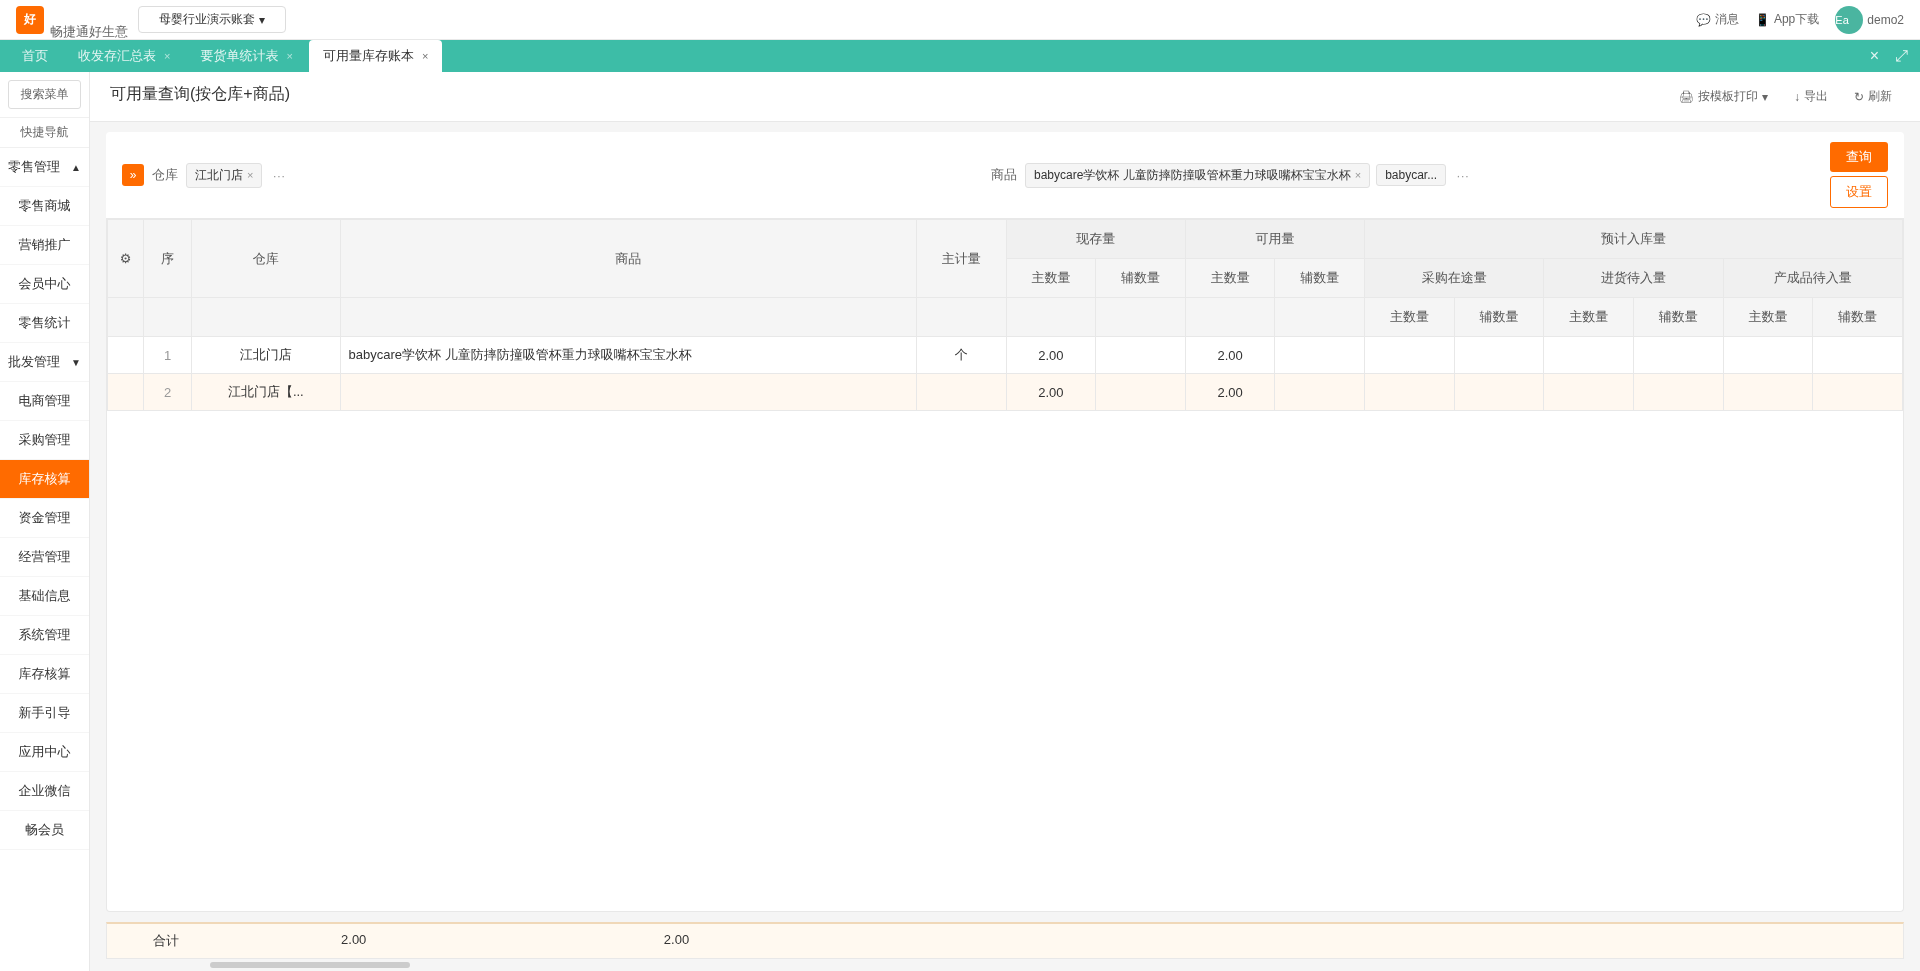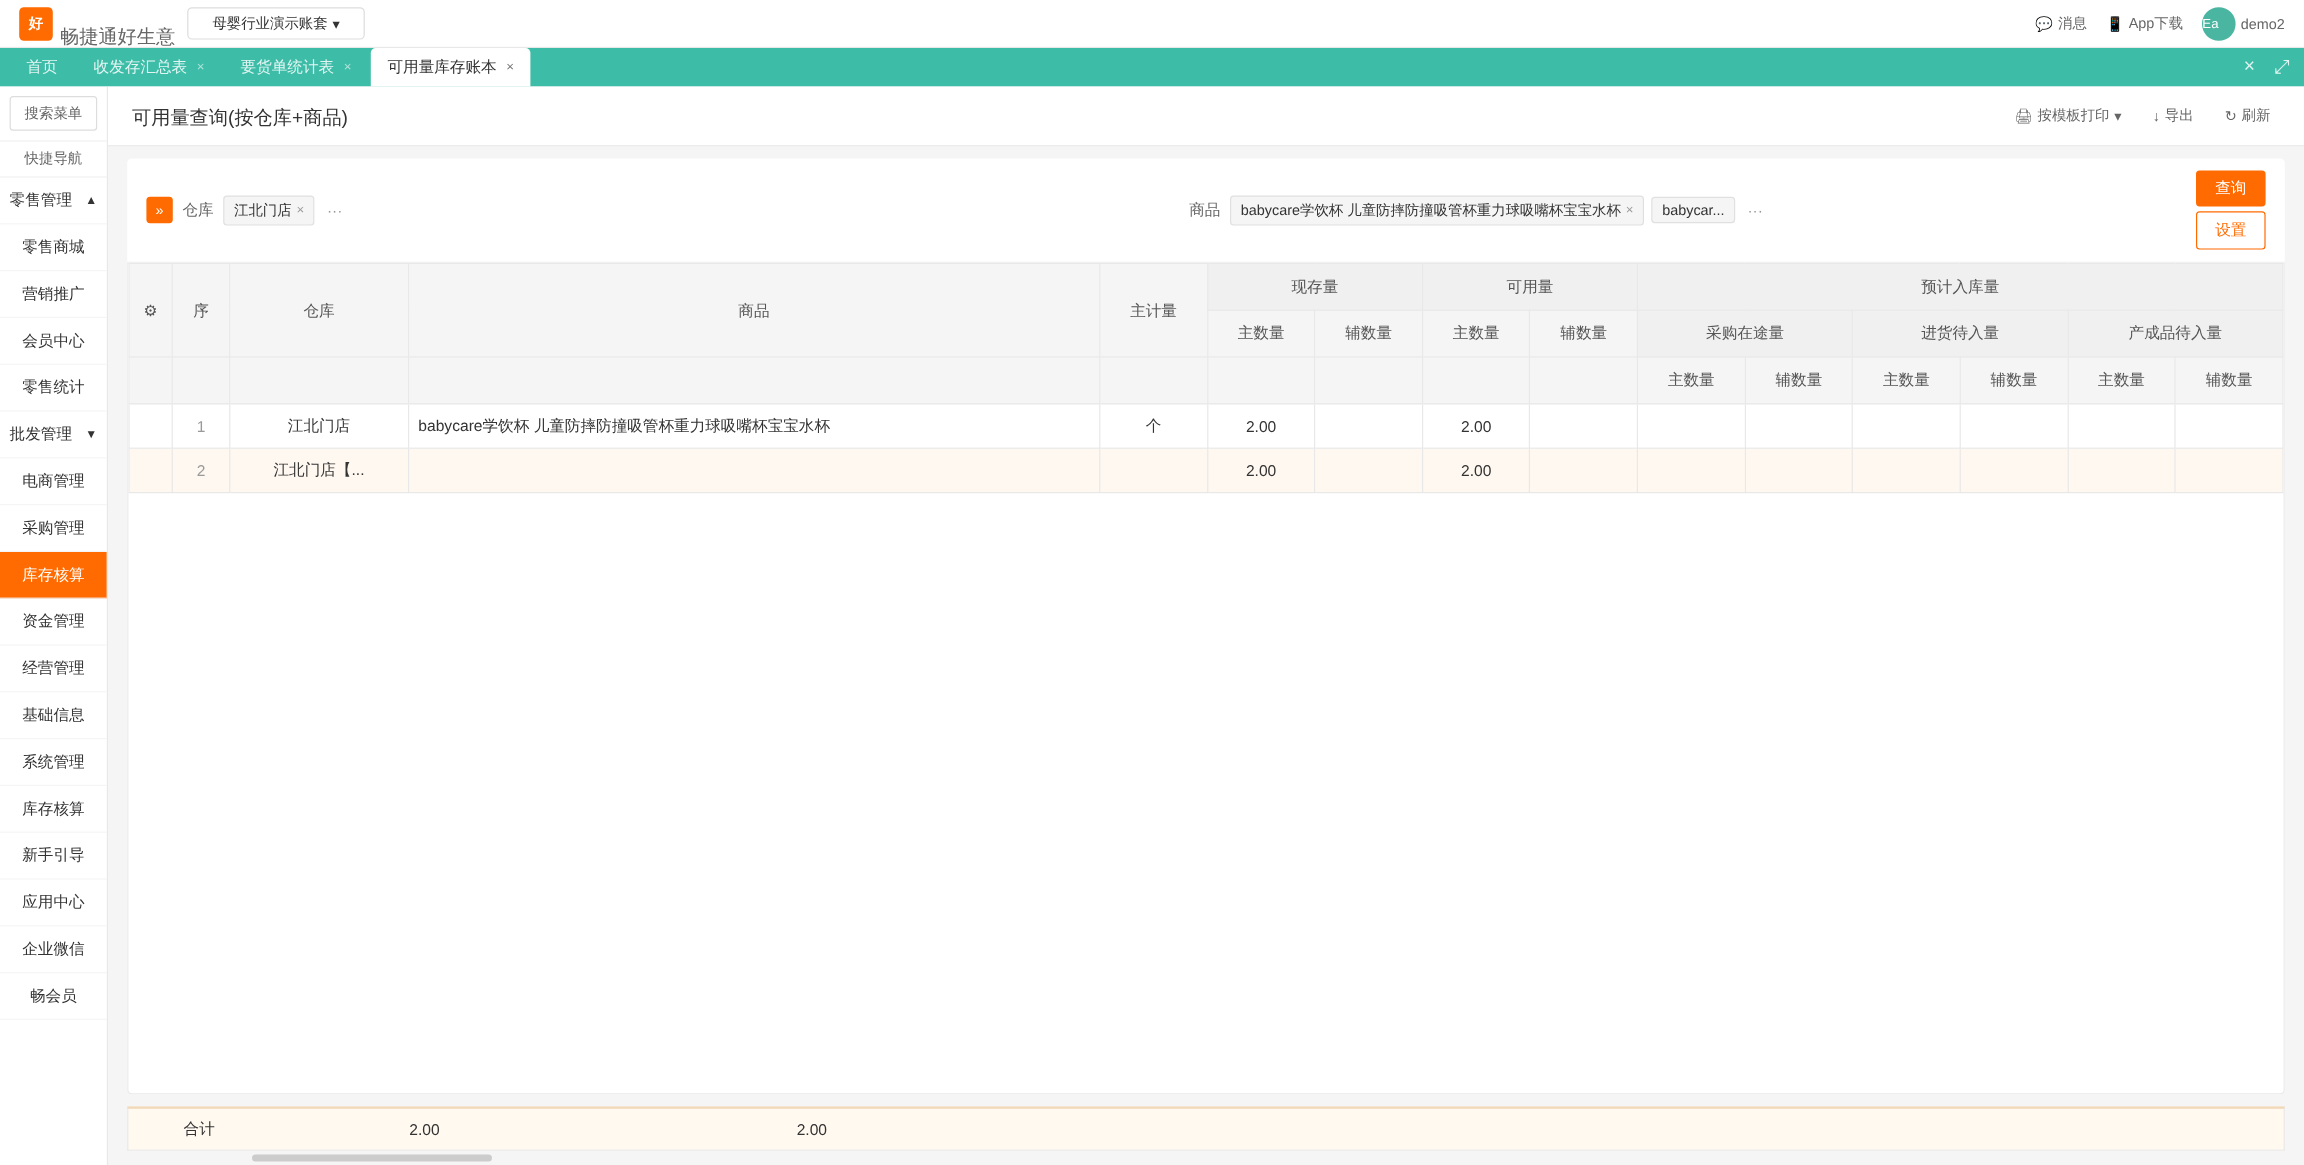--- a/index.html
+++ b/index.html
@@ -12,21 +12,21 @@
       display: flex;
       align-items: center;
       justify-content: space-between;
       padding: 0 16px;
       border-bottom: 1px solid #e8e8e8;
       flex-shrink: 0;
     }
     .top-bar-left { display: flex; align-items: center; gap: 10px; }
     .logo-area { display: flex; align-items: center; gap: 6px; }
     .logo-icon { width: 28px; height: 28px; background: #ff6b00; border-radius: 4px; display: flex; align-items: center; justify-content: center; color: white; font-size: 12px; font-weight: bold; }
-    .logo-text { font-size: 16px; color: #666; line-height: 1.3; margin-top: 39px; }
+    .logo-text { font-size: 13px; color: #666; line-height: 1.3; margin-top: 39px; }
     .template-badge { font-size: 10px; color: #999; }
     .industry-selector { display: flex; align-items: center; gap: 4px; padding: 4px 20px; border: 1px solid #ddd; border-radius: 4px; background: #fff; cursor: pointer; font-size: 12px; color: #333; }
     .top-bar-right { display: flex; align-items: center; gap: 16px; }
     .top-bar-right-item { display: flex; align-items: center; gap: 4px; font-size: 12px; color: #666; cursor: pointer; }
     .avatar { width: 28px; height: 28px; border-radius: 50%; background: #4ab5a0; display: flex; align-items: center; justify-content: flex-start; color: white; font-size: 11px; overflow: hidden; }
 
     
     .tab-bar {
       height: 32px;
       background: #3dbda7;
@@ -83,21 +83,21 @@
     .sidebar-item.active { background: #ff6b00; color: #fff; }
     .sidebar-item.has-arrow { flex-direction: row; justify-content: space-between; }
     .sidebar-item .arrow { font-size: 10px; margin-left: 2px; }
 
     
     .content { flex: 1; overflow: hidden; display: flex; flex-direction: column; background: #f5f5f5; }
     .page-header {
       background: #fff;
       padding: 12px 20px;
       display: flex;
-      align-items: flex-end;
+      align-items: flex-start;
       justify-content: space-between;
       border-bottom: 1px solid #e8e8e8;
       flex-shrink: 0;
     }
     .page-title { font-size: 16px; font-weight: 500; color: #333; }
     .page-actions { display: flex; align-items: center; gap: 10px; }
     .page-action-btn { display: flex; align-items: center; gap: 4px; font-size: 12px; color: #666; cursor: pointer; padding: 4px 8px; border-radius: 3px; }
 
     
     .filter-area {
@@ -149,21 +149,20 @@
       color: #333;
     }
     .th-group { background: #f0f0f0; }
     .row-number { color: #999; }
 
     
     .table-footer {
       background: #fff9f0;
       border-top: 2px solid #f0d8b8;
       display: flex;
-      align-items: center;
       padding: 8px 16px;
       margin: 0 16px;
       border: 1px solid #e8e8e8;
       border-top: 2px solid #f0d8b8;
     }
     .footer-label { font-weight: 500; color: #333; width: 150px; padding-left: 30px; }
     .footer-values { display: flex; flex: 1; }
     .footer-cell { flex: 1; text-align: center; font-weight: 500; color: #333; }
 
     

